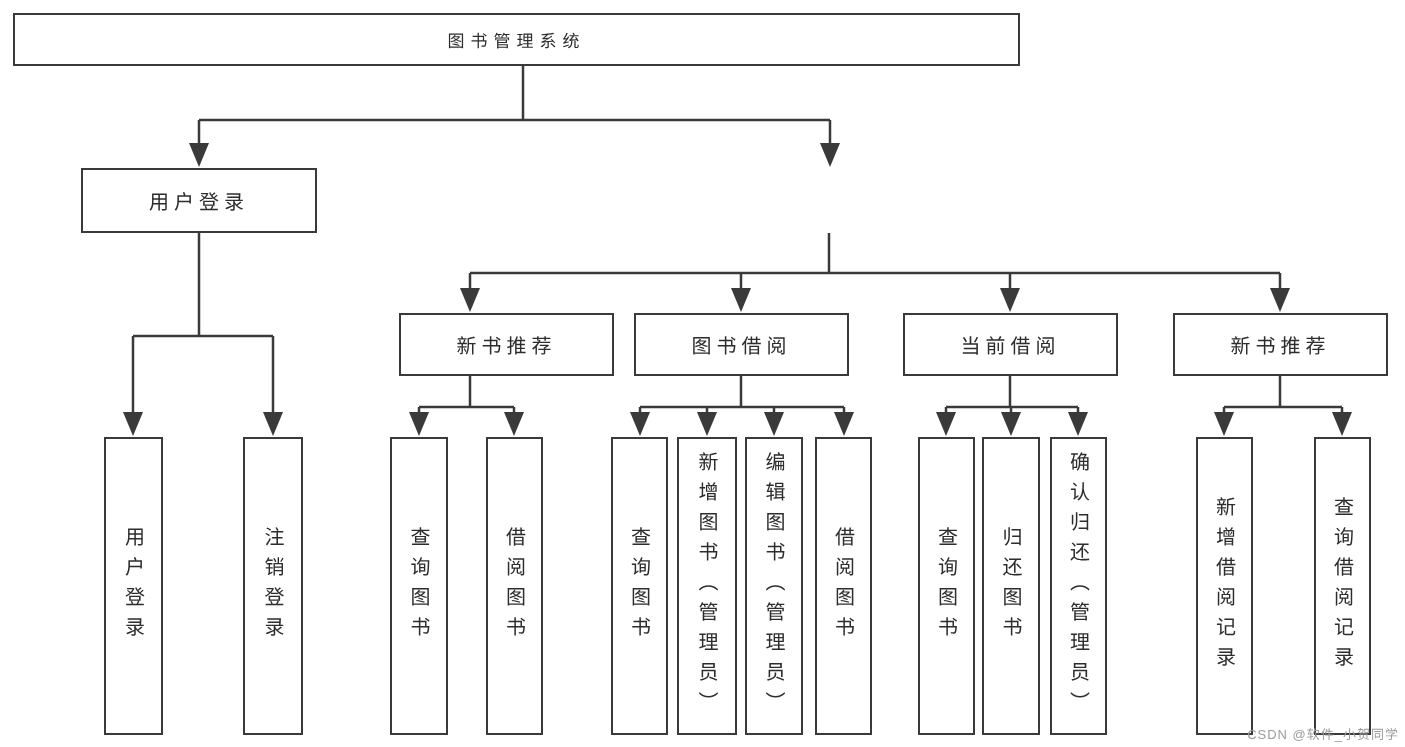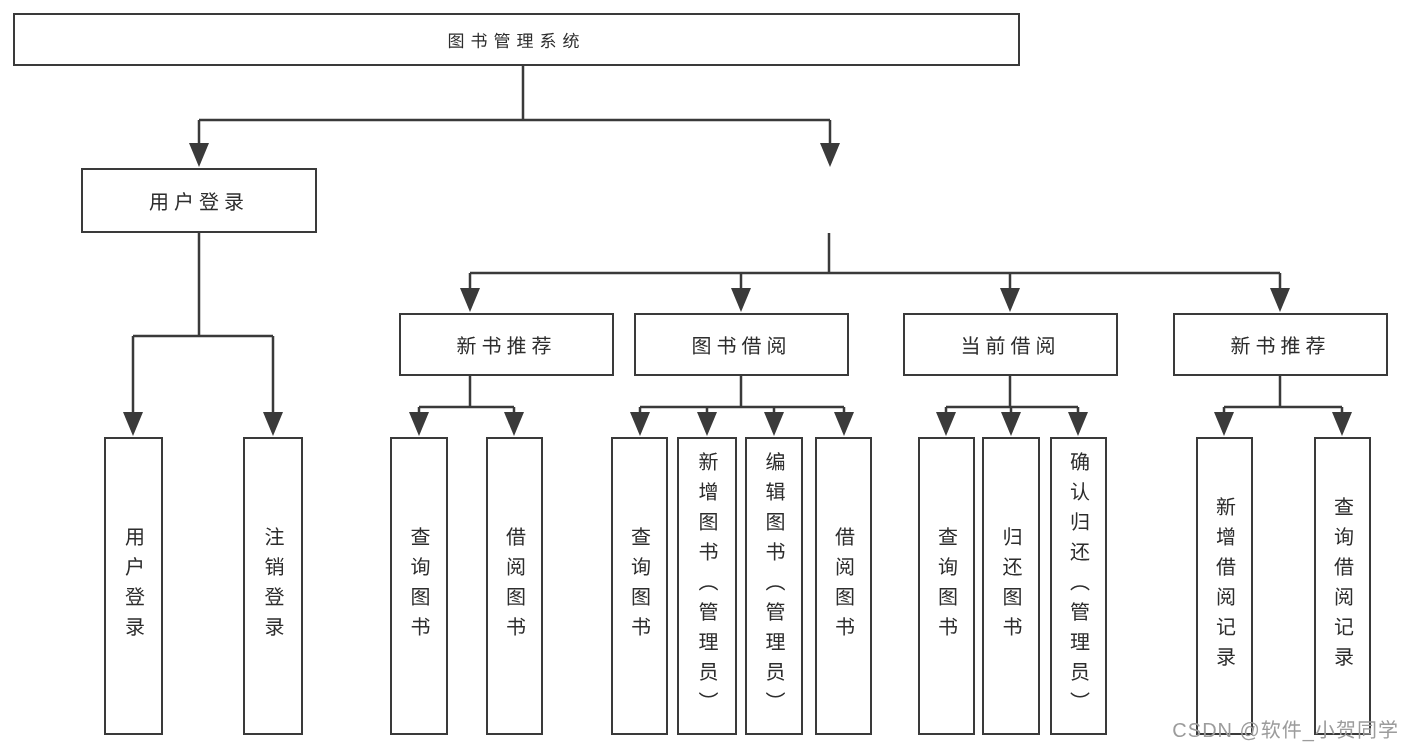--- a/index.html
+++ b/index.html
@@ -15,21 +15,21 @@
     color:#2d2d2d;
   }
   .h { font-size:20px; letter-spacing:5px; white-space:nowrap; }
   .title { font-size:17px; letter-spacing:6px; }
   .v {
     writing-mode:vertical-rl; text-orientation:mixed;
     font-size:20px; letter-spacing:10px; line-height:1.2;
   }
   .watermark {
     position:absolute; right:6px; bottom:4px; z-index:5;
-    font-size:20px; color:#9c9c9c; letter-spacing:1px; white-space:nowrap;
+    font-size:13px; color:#9c9c9c; letter-spacing:1px; white-space:nowrap;
   }
 </style>
 </head>
 <body>
 
 <div class="canvas">
 
   <svg class="connectors" width="1405" height="747" viewBox="0 0 1405 747" xmlns="http://www.w3.org/2000/svg">
     <g stroke="#3a3a3a" stroke-width="2.5" fill="none">
       <path d="M523 66 V120 M199 120 H830 M199 120 V145 M830 120 V145"></path>

